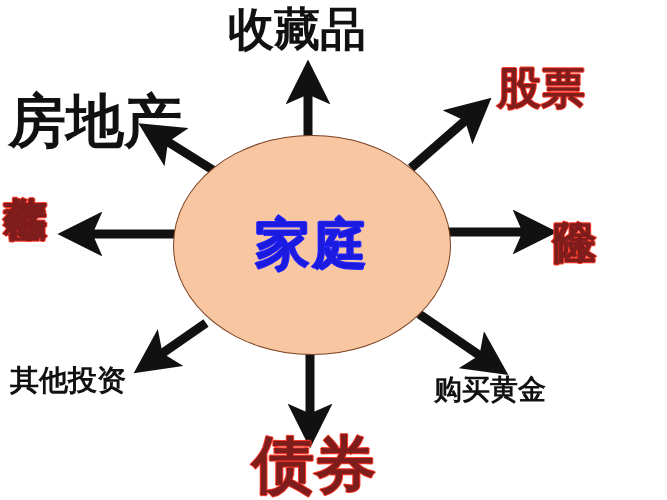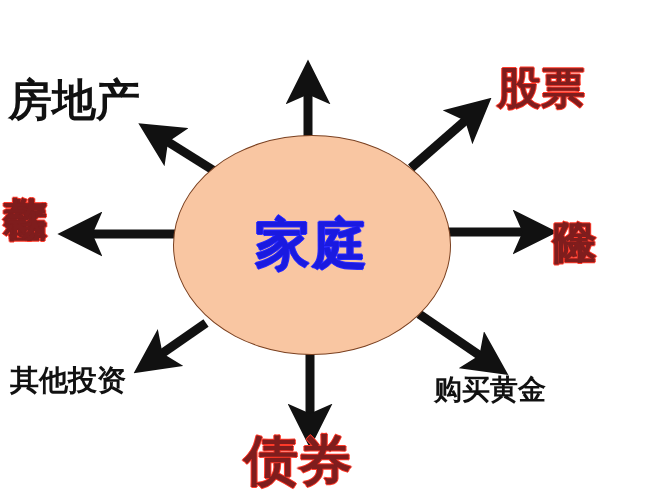--- a/index.html
+++ b/index.html
@@ -79,24 +79,24 @@
     writing-mode: vertical-rl;
     text-orientation: upright;
     line-height: 1.0;
   }
 
   
   #label-collectibles { left: 228px; top: 6px;  font-size: 46px; }
   #label-stocks       { left: 497px; top: 66px; font-size: 44px; }
   #label-insurance    { left: 553px; top: 186px; font-size: 44px; }
   #label-gold         { left: 434px; top: 376px; font-size: 28px; }
-  #label-bonds        { left: 244px; top: 434px; font-size: 54px; }
+  #label-bonds        { left: 252px; top: 434px; font-size: 62px; }
   #label-other        { left: 10px;  top: 366px; font-size: 29px; }
   #label-savings      { left: 4px;   top: 162px; font-size: 44px; }
-  #label-realestate   { left: 8px;   top: 78px;  font-size: 44px; }
+  #label-realestate   { left: 8px;   top: 92px;  font-size: 58px; }
 </style>
 </head>
 <body>
 
 <div id="canvas">
 
   <svg id="arrows" viewBox="0 0 667 500" xmlns="http://www.w3.org/2000/svg">
     <defs>
       <marker id="ah" markerWidth="5" markerHeight="5" refX="3.6" refY="2.5" orient="auto" markerUnits="strokeWidth">
         <path d="M0,0 L5,2.5 L0,5 L1.1,2.5 z" fill="#111111"></path>
@@ -118,20 +118,21 @@
     <line x1="175" y1="234" x2="70" y2="234" stroke="#111111" stroke-width="9" marker-end="url(#ah)"></line>
 
     <line x1="216" y1="172" x2="149" y2="130" stroke="#111111" stroke-width="9" marker-end="url(#ah)"></line>
   </svg>
 
   <div class="node-ellipse"></div>
   <div class="center-text">
     <div class="center-line">家庭</div>
   </div>
 
+  <div id="label-collectibles" class="label black">收藏品</div>
 
   <div id="label-stocks" class="label red">股票</div>
 
   <div id="label-insurance" class="label red vertical">保险</div>
 
   <div id="label-gold" class="label black">购买黄金</div>
 
   <div id="label-bonds" class="label red">债券</div>
 
   <div id="label-other" class="label black">其他投资</div>

